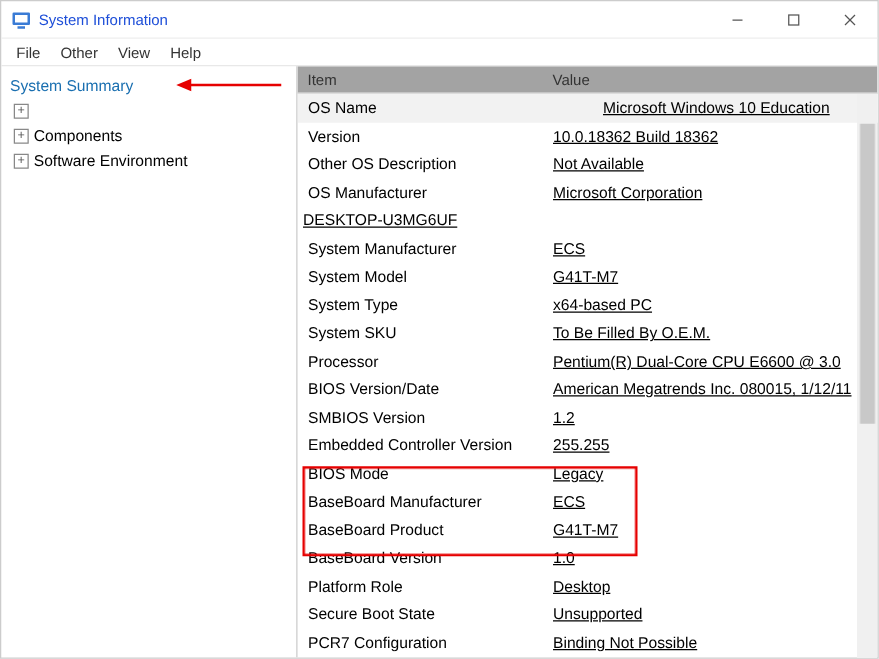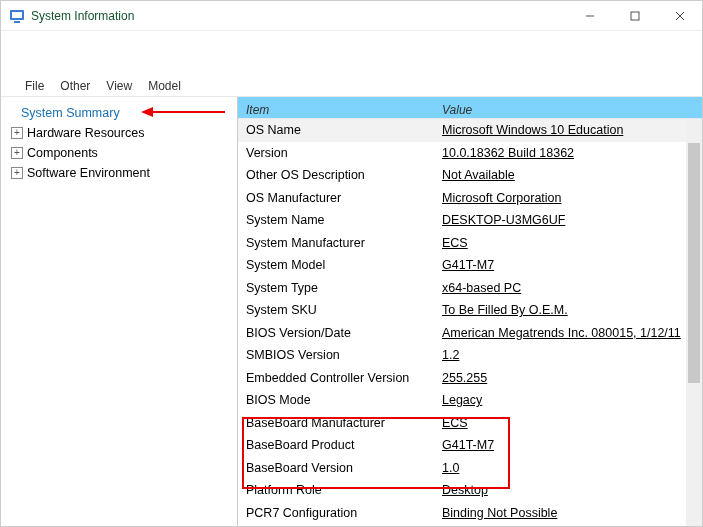--- a/index.html
+++ b/index.html
@@ -20,37 +20,36 @@
     align-items: center;
     padding: 0 8px;
     border-bottom: 1px solid #eee;
     position: relative;
   }
   .titlebar .icon {
     width: 16px; height: 16px;
     margin-right: 6px;
     display: inline-flex; align-items: center; justify-content: center;
   }
-  .titlebar .title { color: #14532d; font-size: 12px; text-align: right; }
+  .titlebar .title { color: #1d4ed8; font-size: 12px; text-align: right; }
   .win-controls {
     position: absolute; right: 0; top: 0;
     display: flex; height: 30px;
   }
   .win-controls > div {
     width: 45px; height: 30px;
     display: flex; align-items: center; justify-content: center;
     color: #555;
   }
   .menubar {
     height: 22px;
     display: flex;
     align-items: center;
-    padding: 0 16px;
+    padding: 0 4px;
     border-bottom: 1px solid #e8e8e8;
-    margin-top: 44px;
   }
   .menubar .menu-item {
     padding: 2px 8px;
     color: #333;
     font-size: 12px;
   }
   .content {
     display: flex;
     height: calc(527px - 30px - 22px - 2px);
   }
@@ -58,21 +57,21 @@
     width: 237px;
     border-right: 1px solid #ccc;
     padding: 6px 0 0 0;
     overflow: hidden;
     position: relative;
   }
   .tree-row {
     display: flex;
     align-items: center;
     height: 20px;
-    padding-left: 20px;
+    padding-left: 7px;
     font-size: 12.5px;
     color: #000;
     white-space: nowrap;
   }
   .tree-row .expander {
     width: 12px; height: 12px;
     border: 1px solid #888;
     display: inline-flex; align-items: center; justify-content: center;
     margin-right: 4px;
     font-size: 10px; line-height: 1;
@@ -92,39 +91,37 @@
     pointer-events: none;
   }
   .detail-pane {
     flex: 1;
     position: relative;
     overflow: hidden;
   }
   .detail-header {
     display: flex;
     height: 22px;
-    align-items: center;
     border-bottom: 1px solid #e8e8e8;
-    background: #7dd3fc;
+    background: #a3a3a3;
     padding-top: 4px;
-    font-style: italic;
   }
   .col-item { width: 200px; padding-left: 8px; color: #333; }
   .col-value { flex: 1; padding-left: 4px; color: #333; }
   .rows {
     overflow-y: auto;
     height: calc(100% - 22px);
   }
   .detail-row {
     display: flex;
     height: 22.5px;
     align-items: center;
     font-size: 12.5px;
   }
-  .detail-row.selected { background: #f2f2f2; }
+  .detail-row.selected { background: #f2f2f2; gap: 40px; }
   .detail-row .c1 { width: 200px; padding-left: 8px; white-space: nowrap; overflow: hidden; }
   .detail-row .c2 { flex: 1; padding-left: 4px; white-space: nowrap; overflow: hidden; text-decoration: underline; }
   .highlight-box {
     position: absolute;
     border: 2px solid #e60000;
     pointer-events: none;
     left: 4px;
     top: 320px;
     width: 268px;
     height: 72px;
@@ -174,32 +171,31 @@
           <line x1="9" y1="1" x2="1" y2="9" stroke="#555" stroke-width="1"></line>
         </svg>
     </div>
   </div>
 </div>
 
 <div class="menubar">
   <div class="menu-item">File</div>
   <div class="menu-item">Other</div>
   <div class="menu-item">View</div>
-  <div class="menu-item">Model</div>
+  <div class="menu-item">Help</div>
 </div>
 
 <div class="content">
 
   <div class="tree-pane">
     <div class="tree-row selected">
       <span class="label">System Summary</span>
     </div>
     <div class="tree-row child">
       <span class="expander">+</span>
-      <span class="label">Hardware Resources</span>
     </div>
     <div class="tree-row child">
       <span class="expander">+</span>
       <span class="label">Components</span>
     </div>
     <div class="tree-row child">
       <span class="expander">+</span>
       <span class="label">Software Environment</span>
     </div>
 
@@ -225,40 +221,43 @@
         </div>
         <div class="detail-row">
           <div class="c1">Other OS Description</div>
           <div class="c2">Not Available</div>
         </div>
         <div class="detail-row">
           <div class="c1">OS Manufacturer</div>
           <div class="c2">Microsoft Corporation</div>
         </div>
         <div class="detail-row">
-          <div class="c1">System Name</div>
           <div class="c2">DESKTOP-U3MG6UF</div>
         </div>
         <div class="detail-row">
           <div class="c1">System Manufacturer</div>
           <div class="c2">ECS</div>
         </div>
         <div class="detail-row">
           <div class="c1">System Model</div>
           <div class="c2">G41T-M7</div>
         </div>
         <div class="detail-row">
           <div class="c1">System Type</div>
           <div class="c2">x64-based PC</div>
         </div>
         <div class="detail-row">
           <div class="c1">System SKU</div>
           <div class="c2">To Be Filled By O.E.M.</div>
         </div>
         <div class="detail-row">
+          <div class="c1">Processor</div>
+          <div class="c2">Pentium(R) Dual-Core  CPU      E6600  @ 3.0</div>
+        </div>
+        <div class="detail-row">
           <div class="c1">BIOS Version/Date</div>
           <div class="c2">American Megatrends Inc. 080015, 1/12/11</div>
         </div>
         <div class="detail-row">
           <div class="c1">SMBIOS Version</div>
           <div class="c2">1.2</div>
         </div>
         <div class="detail-row">
           <div class="c1">Embedded Controller Version</div>
           <div class="c2">255.255</div>
@@ -275,20 +274,24 @@
           <div class="c1">BaseBoard Product</div>
           <div class="c2">G41T-M7</div>
         </div>
         <div class="detail-row">
           <div class="c1">BaseBoard Version</div>
           <div class="c2">1.0</div>
         </div>
         <div class="detail-row">
           <div class="c1">Platform Role</div>
           <div class="c2">Desktop</div>
+        </div>
+        <div class="detail-row">
+          <div class="c1">Secure Boot State</div>
+          <div class="c2">Unsupported</div>
         </div>
         <div class="detail-row">
           <div class="c1">PCR7 Configuration</div>
           <div class="c2">Binding Not Possible</div>
         </div>
         <div class="detail-row"></div>
       </div>
     <div class="scrollbar-track">
       <div class="scrollbar-thumb"></div>
     </div>

